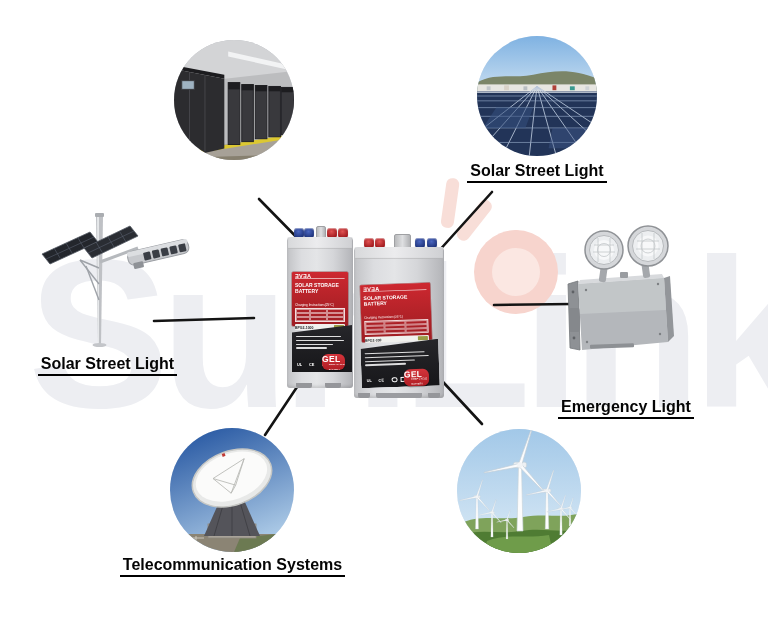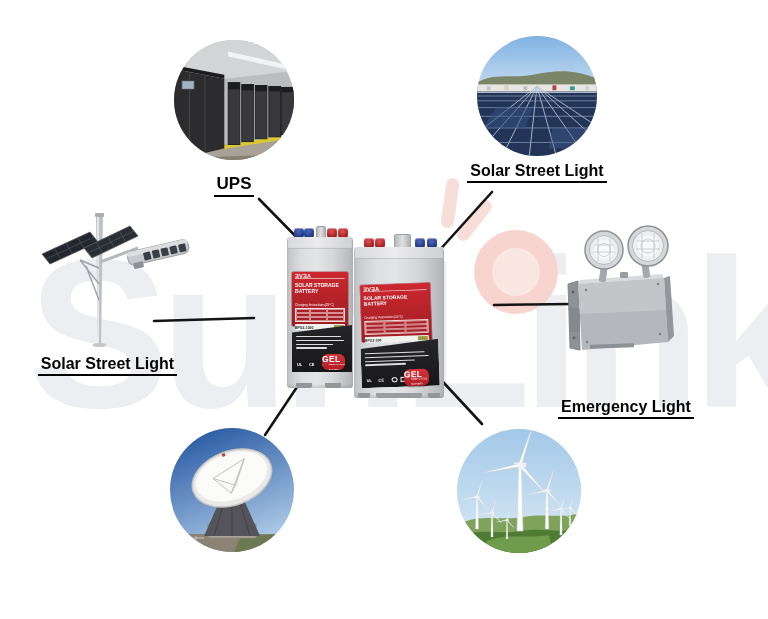--- a/index.html
+++ b/index.html
@@ -110,23 +110,20 @@
       </g>
       <g fill="#1d1d20">
         <rect x="56" y="44" width="12" height="7"></rect>
           <rect x="70" y="46" width="12" height="6"></rect>
         <rect x="84" y="47" width="12" height="6"></rect>
           <rect x="98" y="48" width="12" height="5"></rect>
         <rect x="111" y="49" width="13" height="5"></rect>
       </g>
     </svg>
   </div>
-  <div class="app-label" style="left:174px;top:174px;width:120px;font-size:17px;">
-    <span>UPS</span>
-  </div>
 
   <div class="circle-photo" style="left:477px;top:36px;width:120px;height:120px;">
     <svg width="120" height="120" viewBox="0 0 124 124">
       <defs>
           <linearGradient id="sky1" x1="0" y1="0" x2="0" y2="1">
         <stop offset="0" stop-color="#7fb2e2"></stop>
             <stop offset="1" stop-color="#cfe2f2"></stop>
           </linearGradient>
         </defs>
       <rect width="124" height="62" fill="url(#sky1)"></rect>
@@ -302,20 +299,23 @@
         <g stroke="#b9bab6" stroke-width="0.8" fill="none">
           <line x1="44" y1="44" x2="63" y2="58"></line>
             <line x1="80" y1="36" x2="63" y2="58"></line>
             <line x1="56" y1="64" x2="63" y2="58"></line>
           <polyline points="44,44 80,36 56,64 44,44"></polyline>
         </g>
         <rect x="60.5" y="24" width="3" height="3" fill="#c03a36"></rect>
       </g>
     </svg>
   </div>
+  <div class="app-label" style="left:110px;top:556px;width:245px;">
+    <span>Telecommunication Systems</span>
+  </div>
 
   <div class="circle-photo" style="left:457px;top:429px;width:124px;height:124px;">
     <svg width="124" height="124" viewBox="0 0 124 124">
       <defs>
         <linearGradient id="sky3" x1="0" y1="0" x2="0" y2="1">
           <stop offset="0" stop-color="#a2c8e8"></stop>
             <stop offset="1" stop-color="#dcebf6"></stop>
           </linearGradient>
         <g id="turb">
           <polygon points="-1.4,0 1.4,0 0.7,-30 -0.7,-30" fill="#fdfdfd" stroke="#c9d3da" stroke-width="0.3"></polygon>

